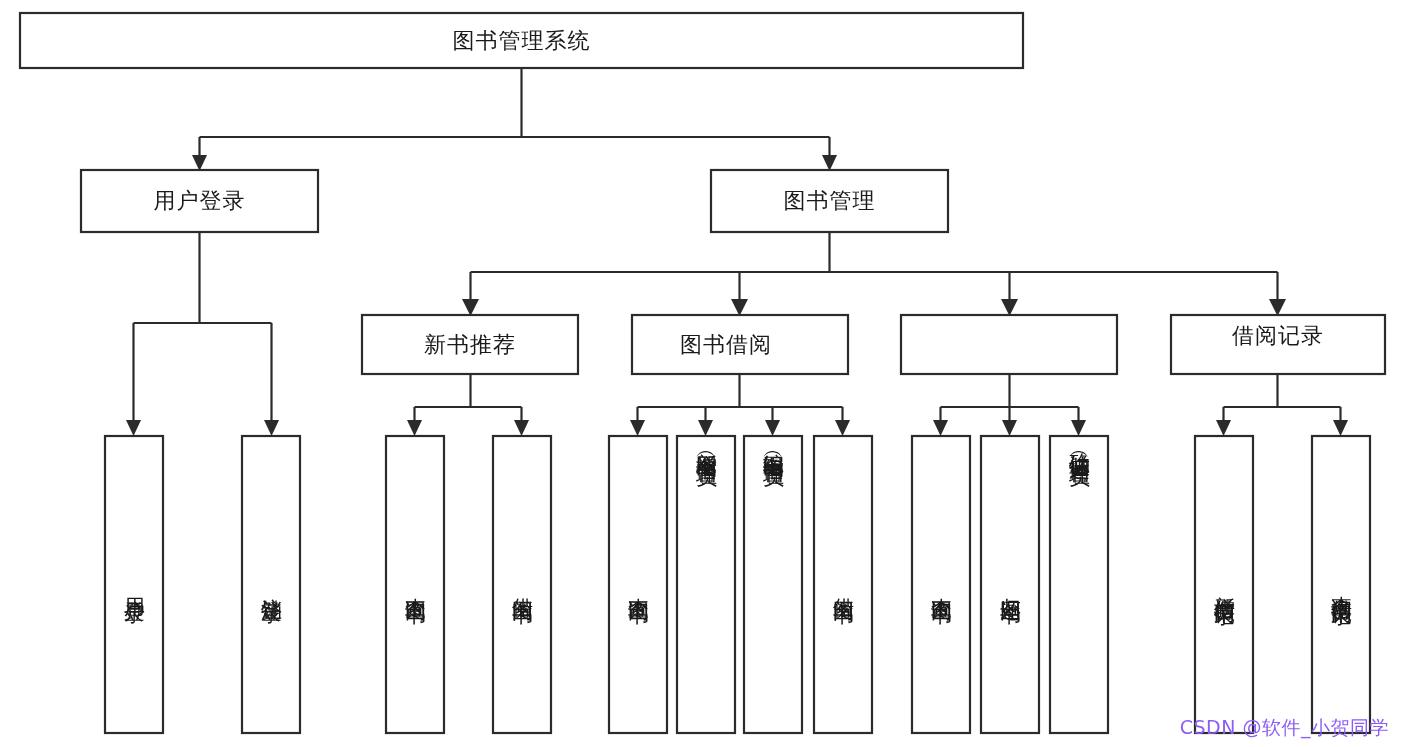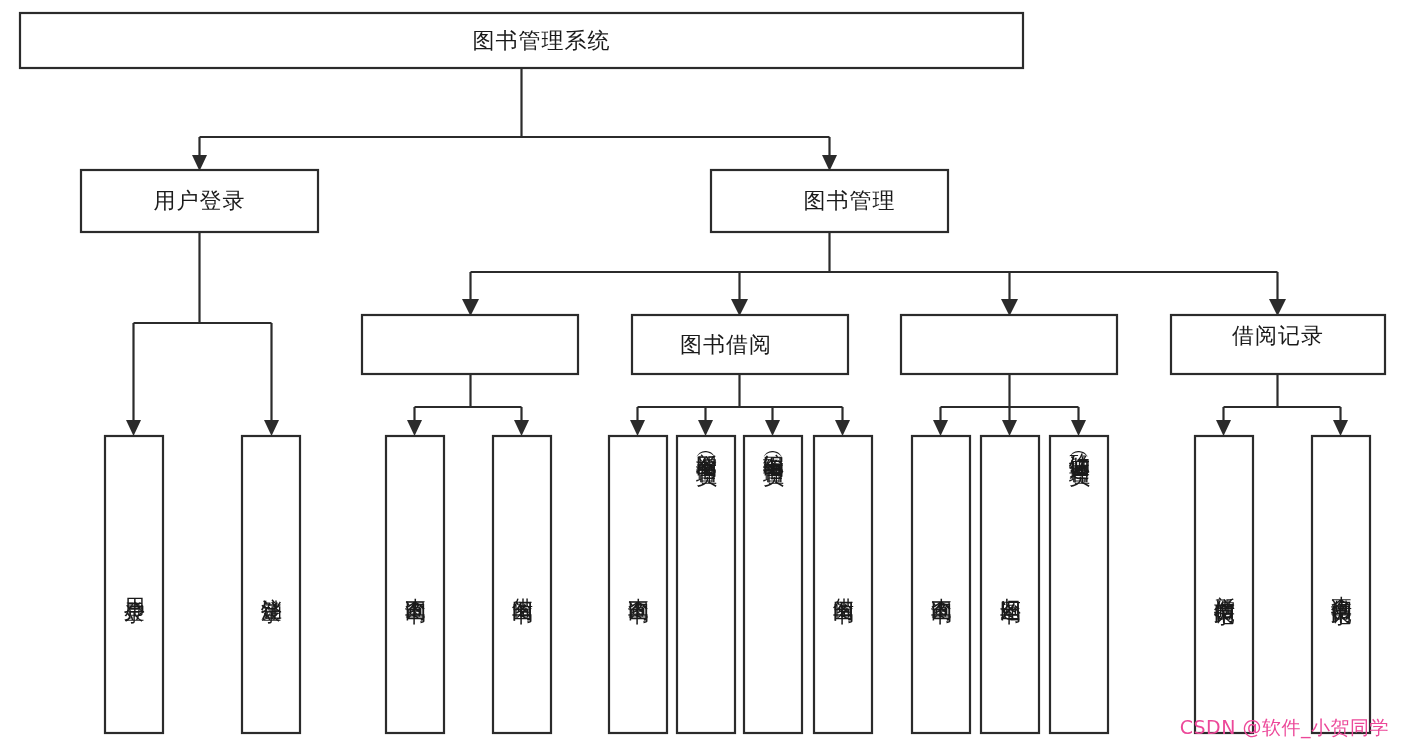--- a/index.html
+++ b/index.html
@@ -72,21 +72,21 @@
     color: #1a1a1a;
     white-space: nowrap;
     letter-spacing: 1px;
     font-family: "DejaVu Sans", "Liberation Sans", sans-serif;
   }
   #watermark {
     position: absolute;
     right: 16px;
     bottom: 6px;
     font-size: 19px;
-    color: #ec4899;
+    color: #8b5cf6;
     letter-spacing: 0.5px;
     white-space: nowrap;
     font-family: "DejaVu Sans", "Liberation Sans", sans-serif;
     pointer-events: none;
   }
 </style>
 </head>
 <body>
 
 <div id="diagram-root">
@@ -189,32 +189,35 @@
 
     <rect class="node-box" x="912" y="436" width="58" height="297"></rect>
     <rect class="node-box" x="981" y="436" width="58" height="297"></rect>
     <rect class="node-box" x="1050" y="436" width="58" height="297"></rect>
 
     <rect class="node-box" x="1195" y="436" width="58" height="297"></rect>
     <rect class="node-box" x="1312" y="436" width="58" height="297"></rect>
 
   </svg>
 
-  <div class="hlabel-wrap" style="left:20px; top:13px; width:1003px; height:55px;margin-left:20px;">
+  <div class="hlabel-wrap" style="left:20px; top:13px; width:1003px; height:55px;">
     <span class="hlabel-text">图书管理系统</span>
   </div>
 
   <div class="hlabel-wrap" style="left:81px; top:170px; width:237px; height:62px;">
     <span class="hlabel-text">用户登录</span>
   </div>
 
-  <div class="hlabel-wrap" style="left:711px; top:170px; width:237px; height:62px;padding-left:20px;">
+  <div class="hlabel-wrap" style="left:711px; top:170px; width:237px; height:62px;">
     <span class="hlabel-text">图书管理</span>
   </div>
 
+  <div class="hlabel-wrap" style="left:362px; top:315px; width:216px; height:59px;">
+    <span class="hlabel-text">新书推荐</span>
+  </div>
 
   <div class="hlabel-wrap" style="left:632px; top:315px; width:188px; height:59px;justify-content:center;">
     <span class="hlabel-text">图书借阅</span>
   </div>
 
 
   <div class="hlabel-wrap" style="left:1171px; top:315px; width:214px; height:42px;">
     <span class="hlabel-text">借阅记录</span>
   </div>
 

